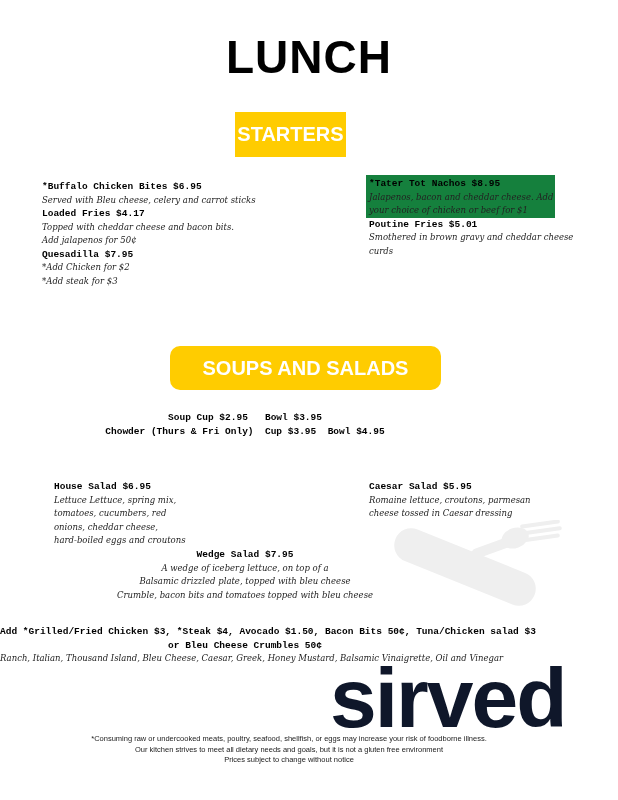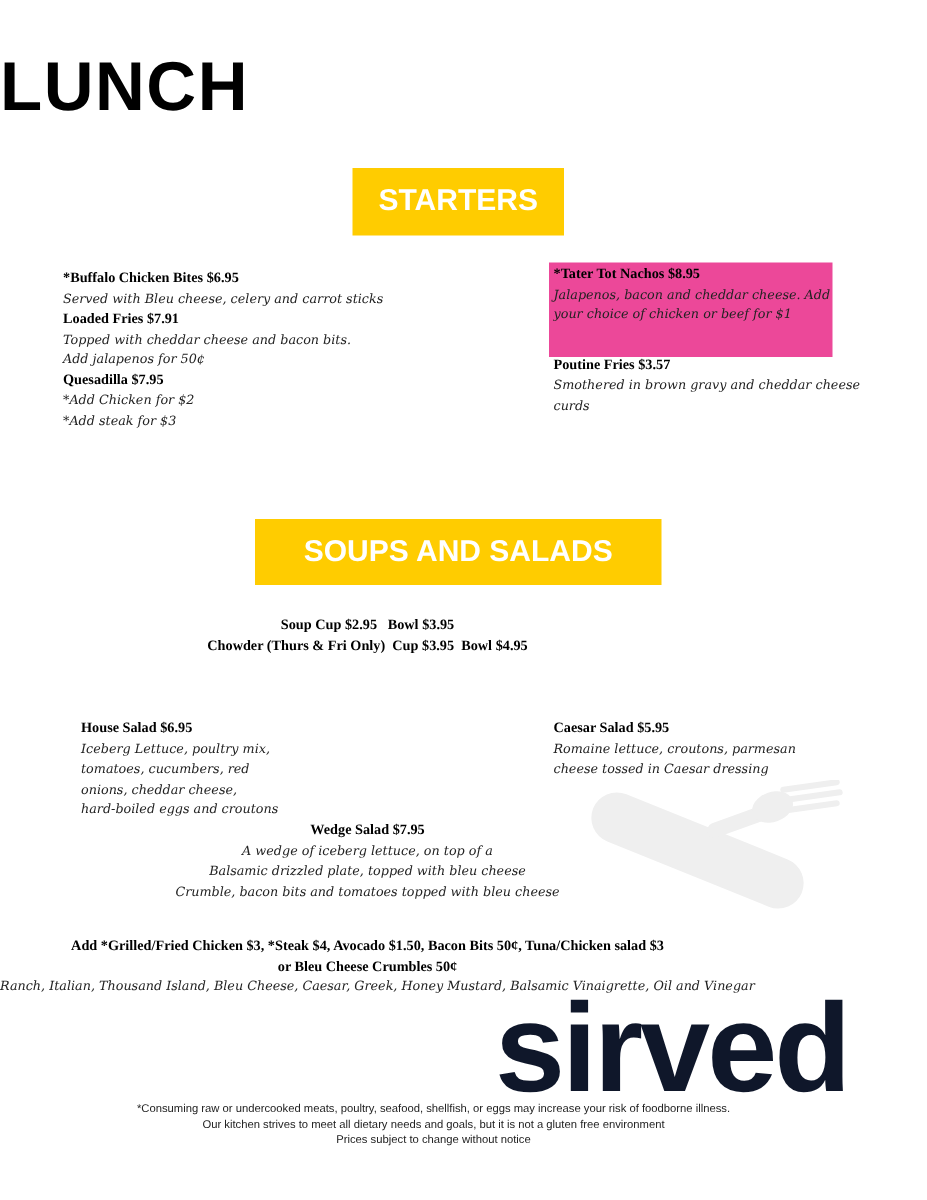--- a/index.html
+++ b/index.html
@@ -1,38 +1,38 @@
 <!DOCTYPE html>
 <html><head>
 <meta charset="utf-8">
 <style>
   html, body { margin: 0; padding: 0; background: #ffffff; }
   body { width: 618px; height: 800px; position: relative; overflow: hidden; color: #111; }
   .abs { position: absolute; }
   .title {
-    left: 0; width: 618px; top: 30px; 
+    left: 0; width: 618px; top: 30px; text-align: center;
     font-family: "Liberation Sans", sans-serif; font-weight: bold; font-size: 46px; color: #000;
     letter-spacing: 1px;
   }
   .banner {
     background: #ffcc00; color: #ffffff;
     font-family: "Liberation Sans", sans-serif; font-weight: bold;
     display: flex; align-items: center; justify-content: center;
   }
-  .banner-starters { left: 235px; top: 112px; width: 141px; height: 45px; font-size: 20px; }
-  .banner-soups { left: 170px; top: 346px; width: 271px; height: 44px; font-size: 20px; }
+  .banner-starters { left: 235px; top: 112px; width: 111px; height: 45px; font-size: 20px; }
+  .banner-soups { left: 170px; top: 346px; width: 271px; height: 44px; font-size: 20px; border-radius: 10px; }
   .item-name {
-    font-family: Liberation Serif, serif; font-weight: bold; font-size: 9.5px;
+    font-family: Liberation Mono, monospace; font-weight: bold; font-size: 9.5px;
     line-height: 13.5px; white-space: nowrap; color: #000;
   }
   .desc {
     font-family: "DejaVu Serif", serif; font-style: italic; font-size: 8.5px;
     line-height: 13.5px; white-space: nowrap; color: #222;
   }
-  .highlight { background: #ec4899; padding: 2px 3px 20px 3px; }
+  .highlight { background: #15803d; padding: 2px 3px 0 3px; }
   .center { text-align: center; left: 0; width: 490px; }
   .footer {
     font-family: "Liberation Sans", sans-serif; font-size: 7.5px; line-height: 10.5px; color: #222;
   }
   .watermark-text {
     left: 330px; top: 650px; font-family: "Liberation Sans", sans-serif; font-weight: bold;
     font-size: 84px; color: #0f172a; letter-spacing: -2px; z-index: 0;
   }
   .watermark-knife { left: 380px; top: 520px; z-index: 0; }
   .content { z-index: 1; }
@@ -56,53 +56,53 @@
 
 <div class="abs title content">LUNCH</div>
 
 <div class="abs banner banner-starters content">
   <span>STARTERS</span>
 </div>
 
 <div class="abs content" style="left:42px; top:180px;">
   <div class="item-name">*Buffalo Chicken Bites $6.95</div>
   <div class="desc">Served with Bleu cheese, celery and carrot sticks</div>
-  <div class="item-name">Loaded Fries $7.91</div>
+  <div class="item-name">Loaded Fries $4.17</div>
   <div class="desc">Topped with cheddar cheese and bacon bits.</div>
   <div class="desc">Add jalapenos for 50¢</div>
   <div class="item-name">Quesadilla $7.95</div>
   <div class="desc">*Add Chicken for $2</div>
   <div class="desc">*Add steak for $3</div>
 </div>
 
 <div class="abs content" style="left:366px; top:175px; width:189px;">
   <div class="highlight">
     <div class="item-name">*Tater Tot Nachos $8.95</div>
     <div class="desc">Jalapenos, bacon and cheddar cheese.  Add</div>
     <div class="desc">your choice of chicken or beef for $1</div>
   </div>
   <div style="padding-left:3px;">
-    <div class="item-name">Poutine Fries $3.57</div>
+    <div class="item-name">Poutine Fries $5.01</div>
     <div class="desc">Smothered in brown gravy and cheddar cheese</div>
     <div class="desc">curds</div>
   </div>
 </div>
 
 <div class="abs banner banner-soups content">
   <span>SOUPS AND SALADS</span>
 </div>
 
 <div class="abs center content" style="top:411px;">
   <div class="item-name" style="white-space:pre;">Soup Cup $2.95   Bowl $3.95</div>
   <div class="item-name" style="white-space:pre;">Chowder (Thurs &amp; Fri Only)  Cup $3.95  Bowl $4.95</div>
 </div>
 
 <div class="abs content" style="left:42px; top:480px;margin-left:12px;">
   <div class="item-name">House Salad $6.95</div>
-  <div class="desc">Iceberg Lettuce, poultry mix,</div>
+  <div class="desc">Lettuce Lettuce, spring mix,</div>
   <div class="desc">tomatoes, cucumbers, red</div>
   <div class="desc">onions, cheddar cheese,</div>
   <div class="desc">hard-boiled eggs and croutons</div>
 </div>
 
 <div class="abs content" style="left:369px; top:480px;">
   <div class="item-name">Caesar Salad $5.95</div>
   <div class="desc">Romaine lettuce, croutons, parmesan</div>
   <div class="desc">cheese tossed in Caesar dressing</div>
 </div>

